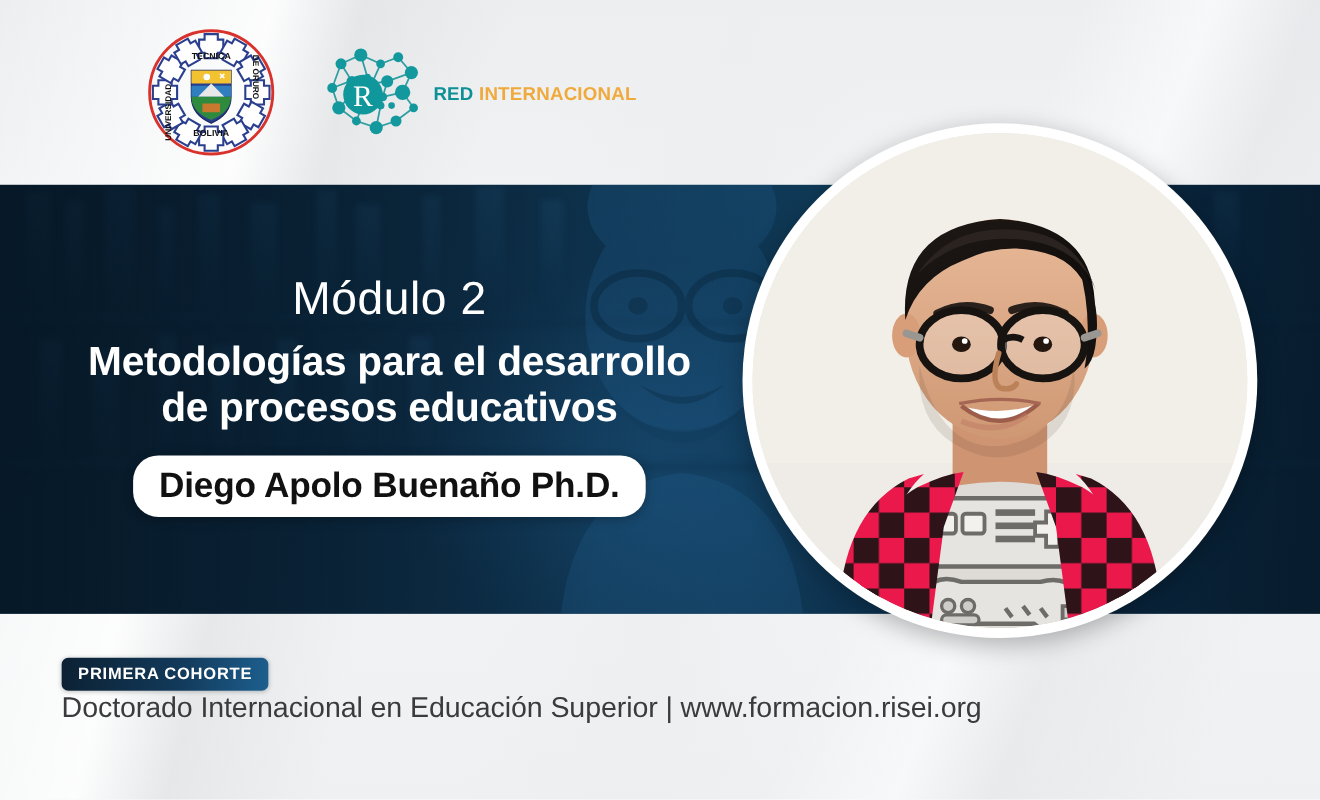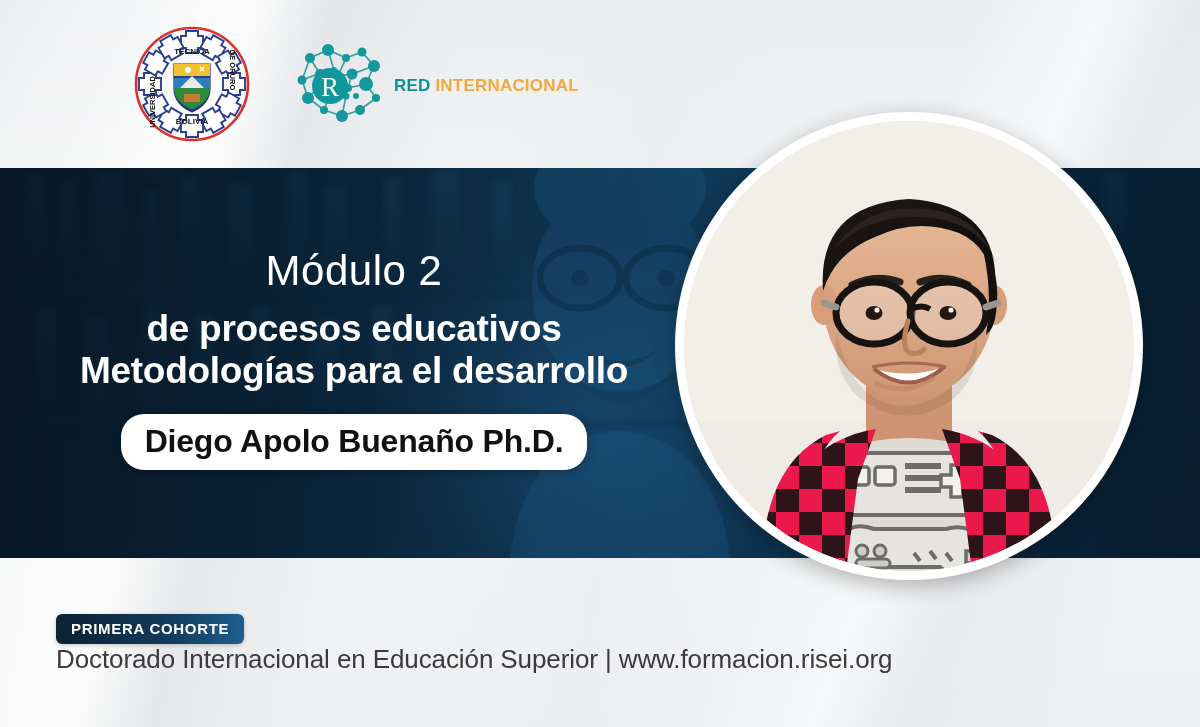--- a/index.html
+++ b/index.html
@@ -76,21 +76,21 @@
     position:absolute; left:675px; top:112px; width:468px; height:468px;
     border-radius:50%; background:#ffffff; z-index:7;
     box-shadow:0 6px 22px rgba(0,0,0,.28);
     padding:9px;
   }
   .portrait-inner { position:relative; width:100%; height:100%; border-radius:50%;
                     overflow:hidden; background:#efece7; }
 
   
   .footer { position:absolute; left:0; top:558px; width:1200px; height:169px; z-index:6;
-            padding:56px 0 0 56px; }
+            padding:40px 0 0 56px; }
   .badge { display:inline-block; border-radius:6px; padding:7px 15px 8px 15px;
            background:linear-gradient(95deg, #0c2133 0%, #123a5b 58%, #1d5f8e 100%);
            box-shadow:0 1px 4px rgba(0,0,0,.22); }
   .badge span { color:#ffffff; font-size:15px; font-weight:bold; letter-spacing:.7px;
                 line-height:1; display:block; }
   .tagline { margin-top:2px; color:#3b3b3d; font-size:26px; font-weight:300;
              letter-spacing:-.1px; line-height:1; }
 </style>
 </head>
 <body>
@@ -257,22 +257,22 @@
         </g>
       </svg>
     </div>
 
     <div class="band-vignette"></div>
   </div>
 
   <div class="copy">
     <div class="modulo">Módulo 2</div>
     <div class="title">
+      <div>Metodologías para el desarrollo</div>
       <div>de procesos educativos</div>
-      <div>Metodologías para el desarrollo</div>
     </div>
     <div class="namebox">
       <span>Diego Apolo Buenaño Ph.D.</span>
     </div>
   </div>
 
   <div class="portrait">
     <div class="portrait-inner">
       <svg viewBox="0 0 450 450" width="100%" height="100%" preserveAspectRatio="xMidYMid slice">
         <defs>

